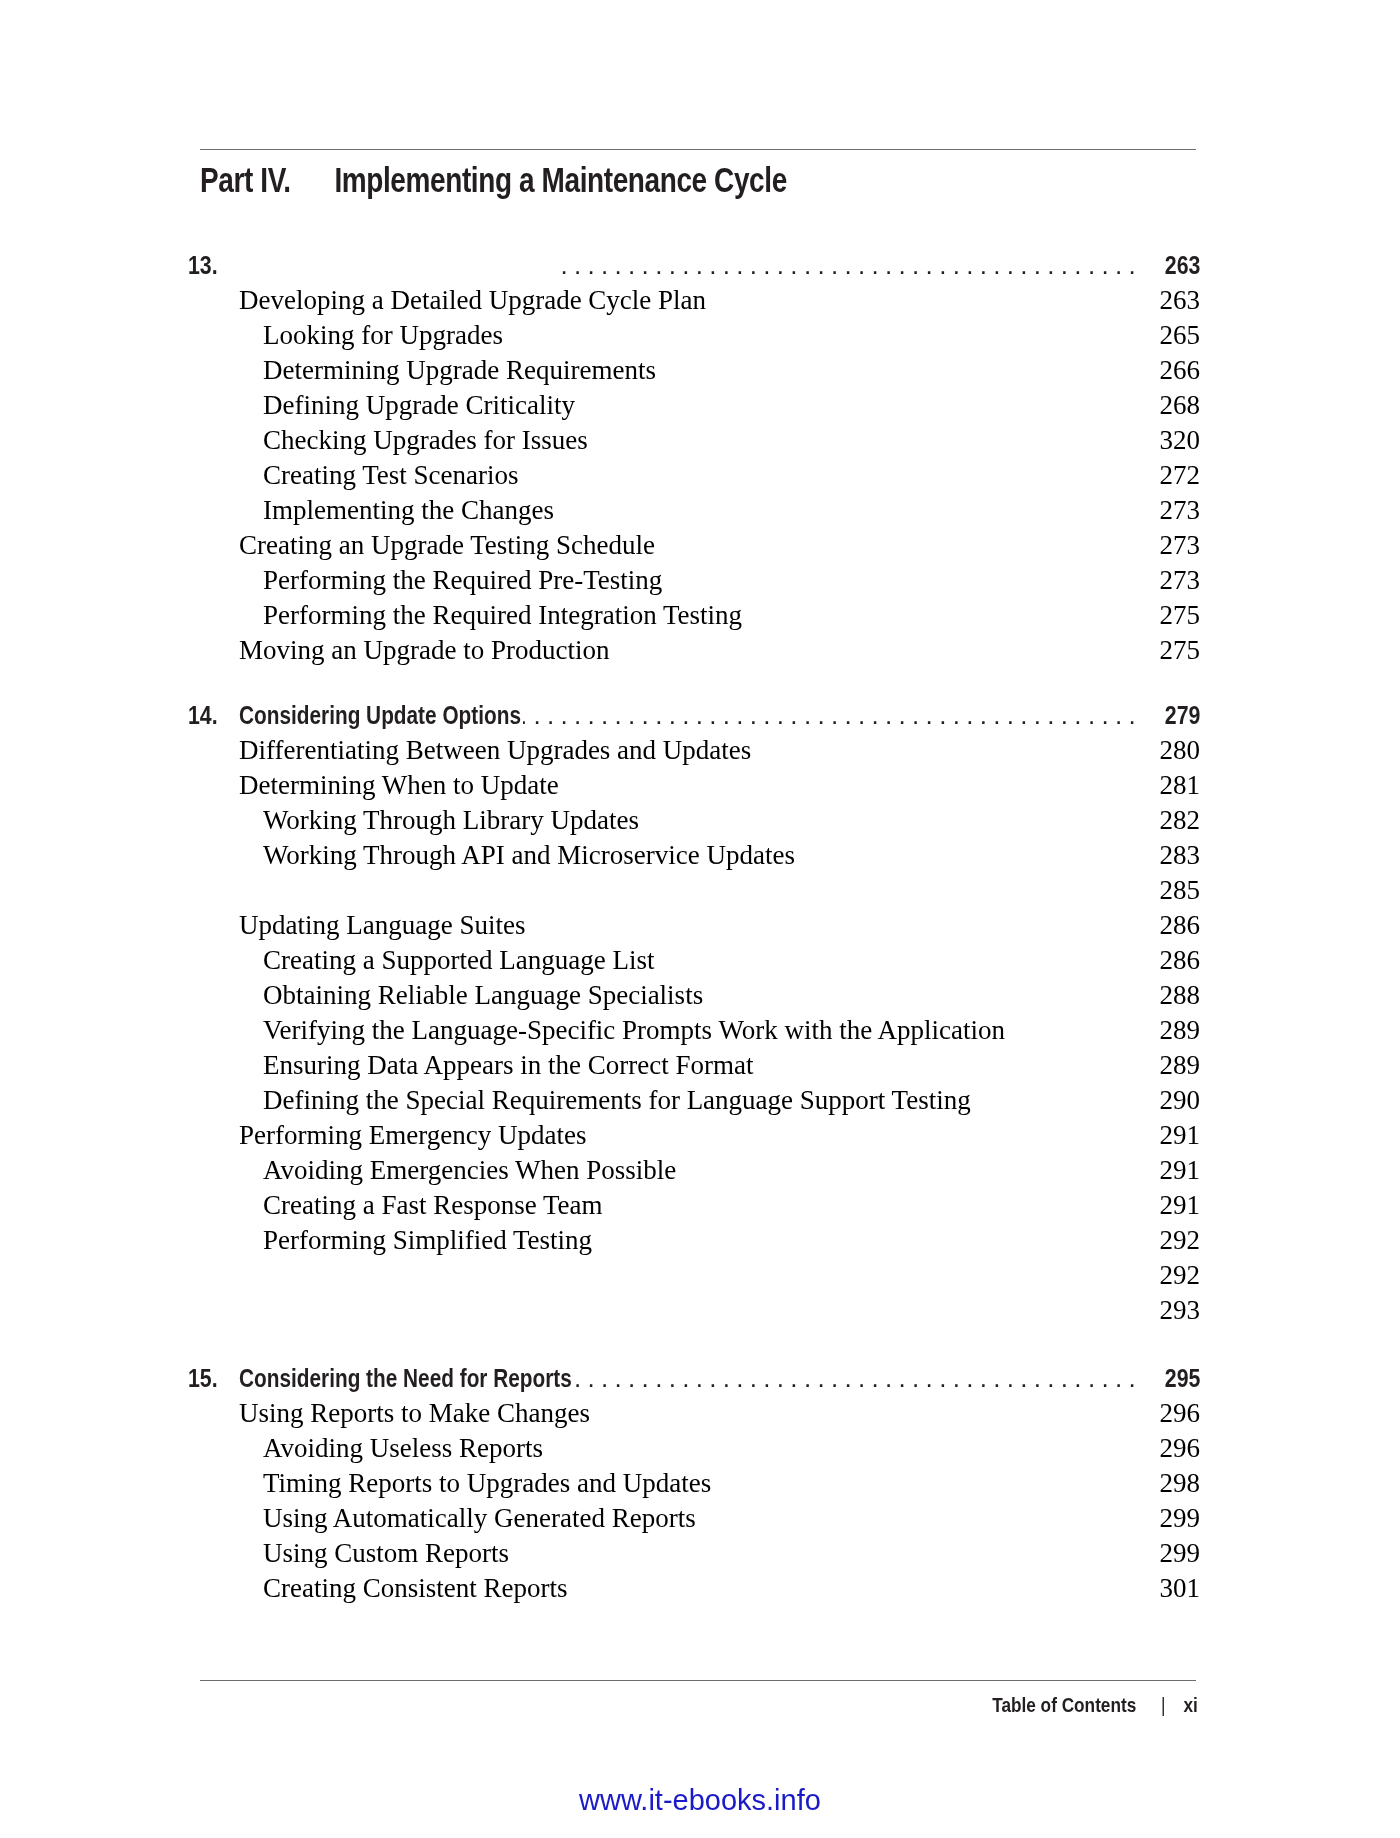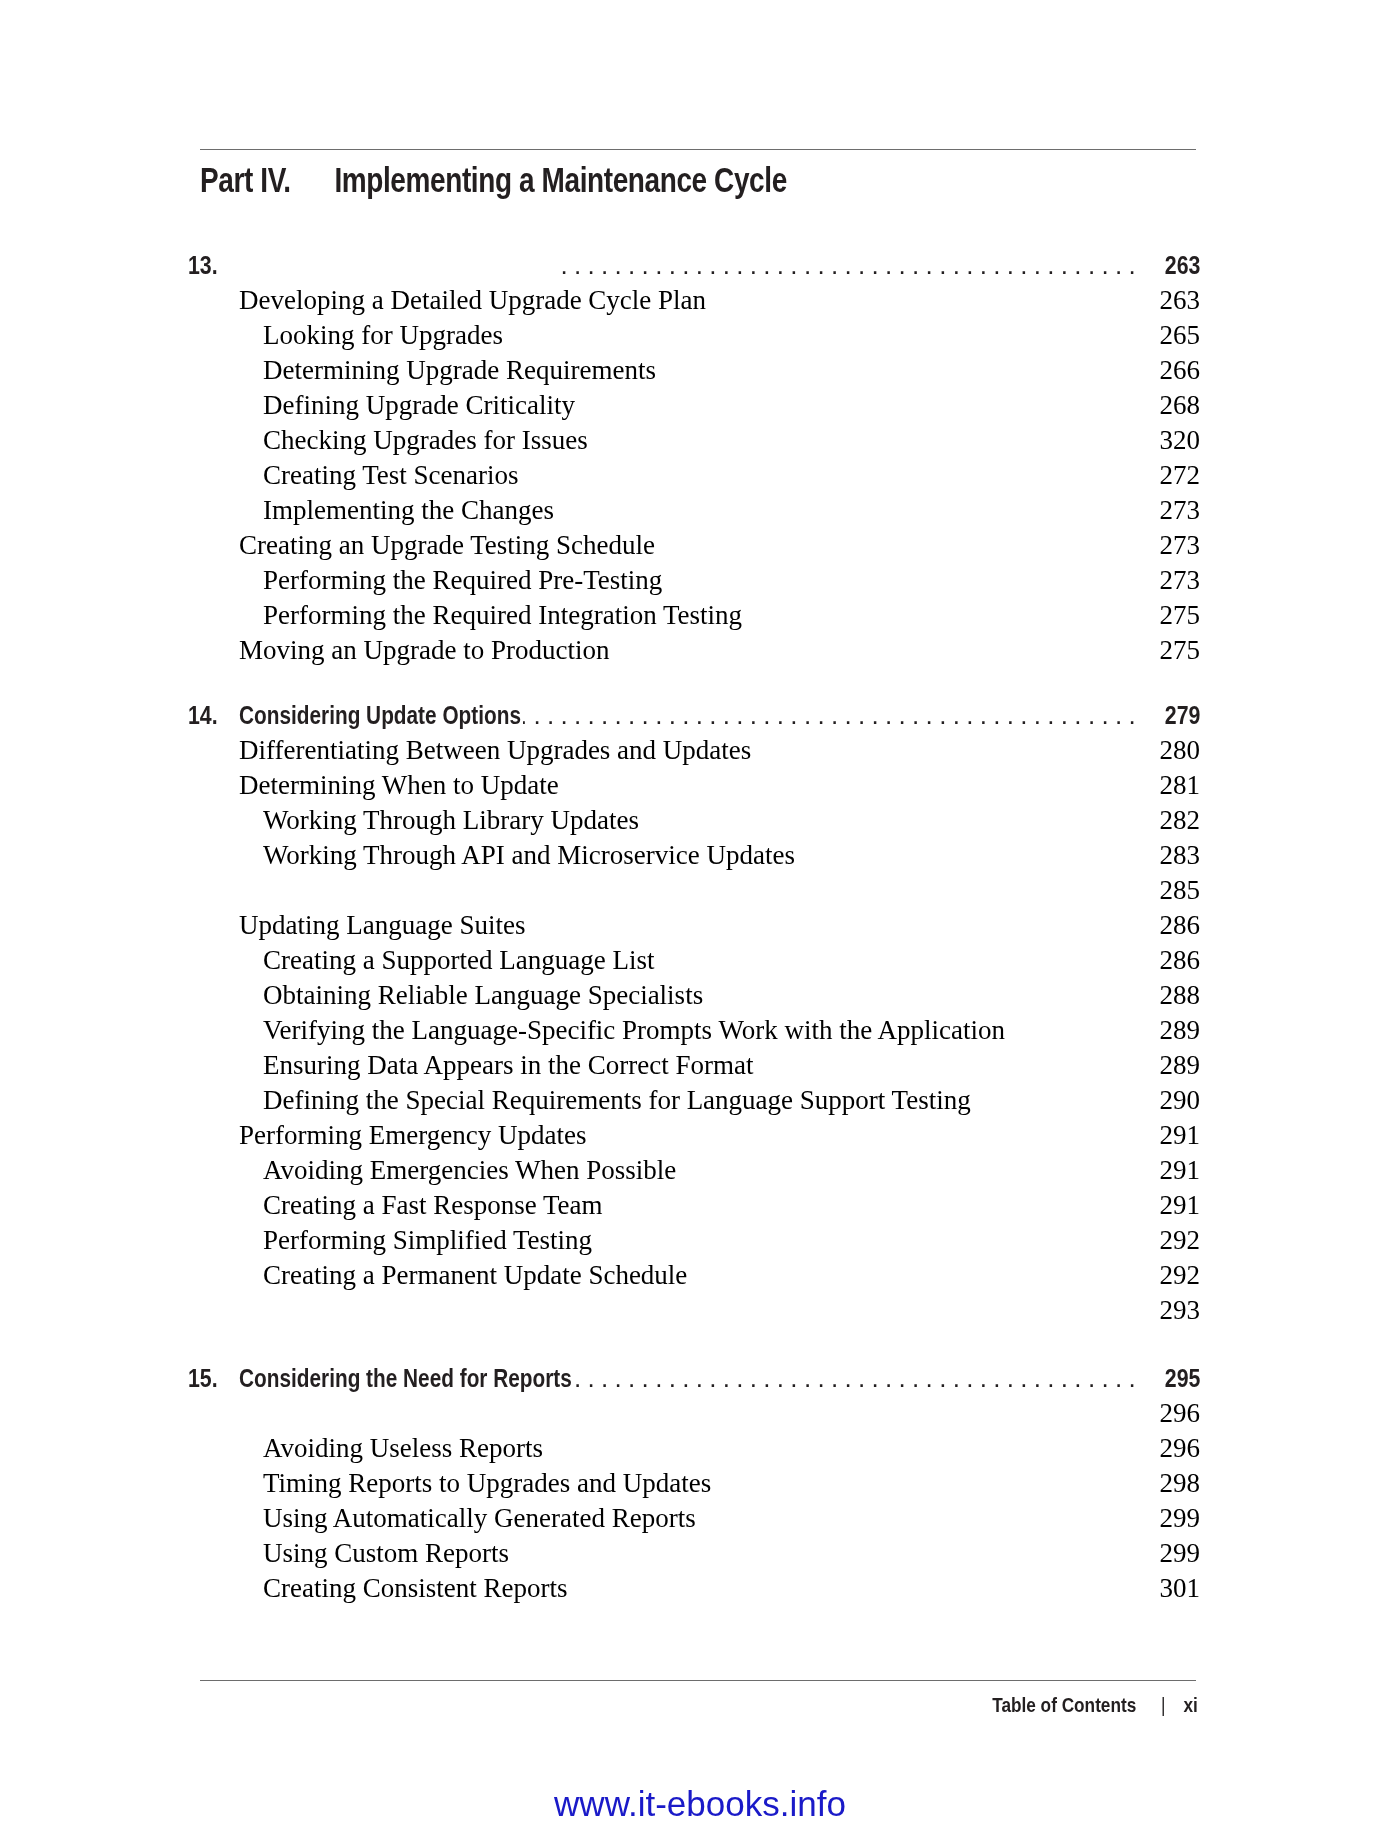--- a/index.html
+++ b/index.html
@@ -20,21 +20,21 @@
   .chapter .cnum { position: absolute; left: 0; top: 0; display: inline-block; transform: scaleX(0.82); transform-origin: left center; }
   .chapter .ctitle-wrap { position: absolute; left: 51px; right: 58px; top: 0; overflow: hidden; }
   .chapter .ctitle { display: inline-block; transform: scaleX(0.8); transform-origin: left center; white-space: nowrap; }
   .chapter .leader { position: absolute; top: 0; right: 0; font-family: "Liberation Sans", sans-serif; font-weight: normal; letter-spacing: 6.3px; color: #231f20; }
   .chapter .page { transform: scaleX(0.82); transform-origin: right center; }
   .footer { position: absolute; top: 1690px; right: 202px; height: 30px; line-height: 30px; white-space: nowrap;
     font-family: "Liberation Sans", sans-serif; font-weight: bold; font-size: 21px;
     transform: scaleX(0.82); transform-origin: right center; }
   .footer .sep { display: inline-block; margin: 0 22px 0 30px; font-weight: normal; }
   .watermark { position: absolute; top: 1784px; left: 0; width: 1400px; text-align: center;
-    font-family: "Liberation Sans", sans-serif; font-size: 35px; color: #1a1ac8; text-decoration: none; }
+    font-family: "Liberation Sans", sans-serif; font-size: 29px; color: #1a1ac8; text-decoration: none; }
 </style>
 </head>
 <body>
 
 <div class="rule" style="top:149px;"></div>
 
 <div class="part-title">
   <span class="num">Part IV.</span><span>Implementing a Maintenance Cycle</span>
 </div>
 
@@ -147,33 +147,33 @@
     </div>
     <div class="row entry l2" style="top: 1188px;">
       <span class="title">Creating a Fast Response Team</span>
       <span class="page">291</span>
     </div>
     <div class="row entry l2" style="top: 1223px;">
       <span class="title">Performing Simplified Testing</span>
       <span class="page">292</span>
     </div>
     <div class="row entry l2" style="top: 1258px;">
-      <span class="title">Creating a Permanent Update Schedule</span>
       <span class="page">292</span>
     </div>
     <div class="row entry l1" style="top: 1293px;">
       <span class="page">293</span>
     </div>
     <div class="row chapter" style="top: 1361px;">
       <span class="cnum">15.</span>
       <span class="ctitle-wrap"><span class="ctitle">Considering the Need for Reports</span></span>
       <span class="leader" style="left: 385.838px; right: 58px; overflow: hidden; text-align: right; direction: rtl;">........................................................................................................</span>
       <span class="page">295</span>
     </div>
     <div class="row entry l1" style="top: 1396px;">
+      <span class="title">Using Reports to Make Changes</span>
       <span class="page">296</span>
     </div>
     <div class="row entry l2" style="top: 1431px;">
       <span class="title">Avoiding Useless Reports</span>
       <span class="page">296</span>
     </div>
     <div class="row entry l2" style="top: 1466px;">
       <span class="title">Timing Reports to Upgrades and Updates</span>
       <span class="page">298</span>
     </div>

